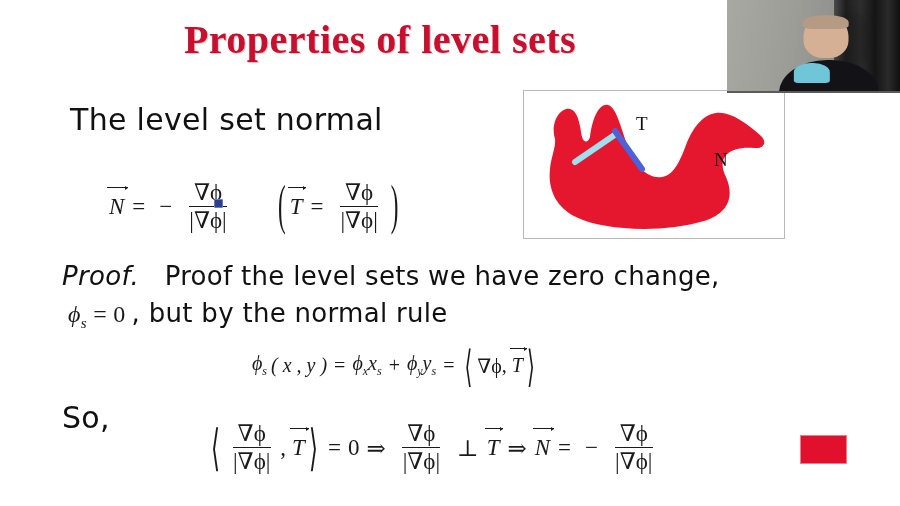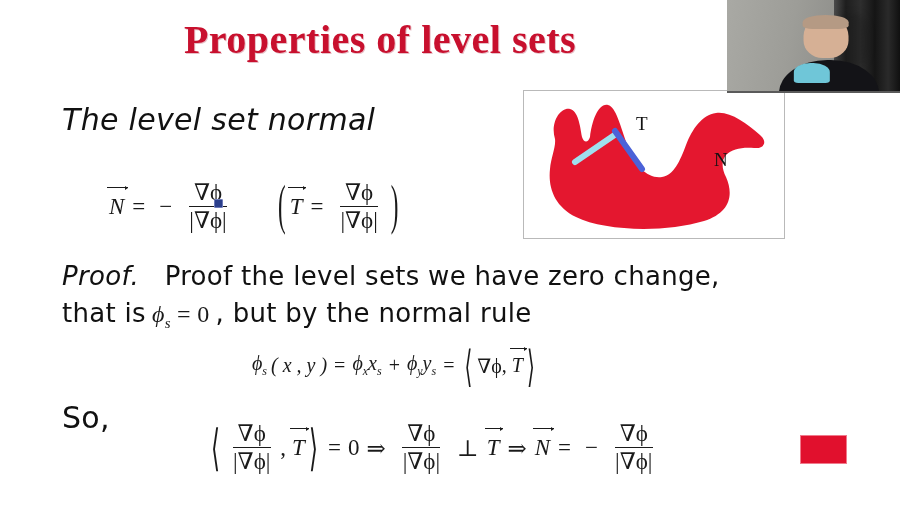--- a/index.html
+++ b/index.html
@@ -43,26 +43,25 @@
   
   .hand {
     font-family: "DejaVu Sans", sans-serif;
     font-weight: 400;
     color: #111111;
     letter-spacing: 0.3px;
   }
 
   #subtitle {
     position: absolute;
-    left: 62px;
+    left: 70px;
     top: 103px;
     font-size: 30px;
     line-height: 1.1;
     white-space: nowrap;
-    font-style: italic;
   }
 
   #proof-line1 {
     position: absolute;
     left: 62px;
     top: 261px;
     font-size: 26px;
     white-space: nowrap;
   }
   #proof-line1 .kw {
@@ -357,21 +356,20 @@
       <span class="paren-big">)</span>
     </span>
   </div>
 
   <div id="proof-line1" class="hand">
     <span class="kw">Proof.</span>
     <span>&nbsp;&nbsp;</span><span>Proof the level sets we have zero change,</span>
   </div>
 
   <div id="proof-line2" class="hand">
-    <span>that is</span>
     <span class="mathpiece"><span>ϕ</span><sub>s</sub><span class="eqz">&nbsp;</span><span class="eqz">= 0</span></span>
     <span>, but by the normal rule</span>
   </div>
 
   <div id="eq-chain" class="math">
     <span class="row">
       <span class="it"><span>ϕ</span><sub style="font-size:0.6em">s</sub></span>
       <span class="it" style="margin-left:4px">( x , y )</span>
       <span class="op">=</span>
       <span class="it"><span>ϕ</span><sub style="font-size:0.6em">x</sub></span>

